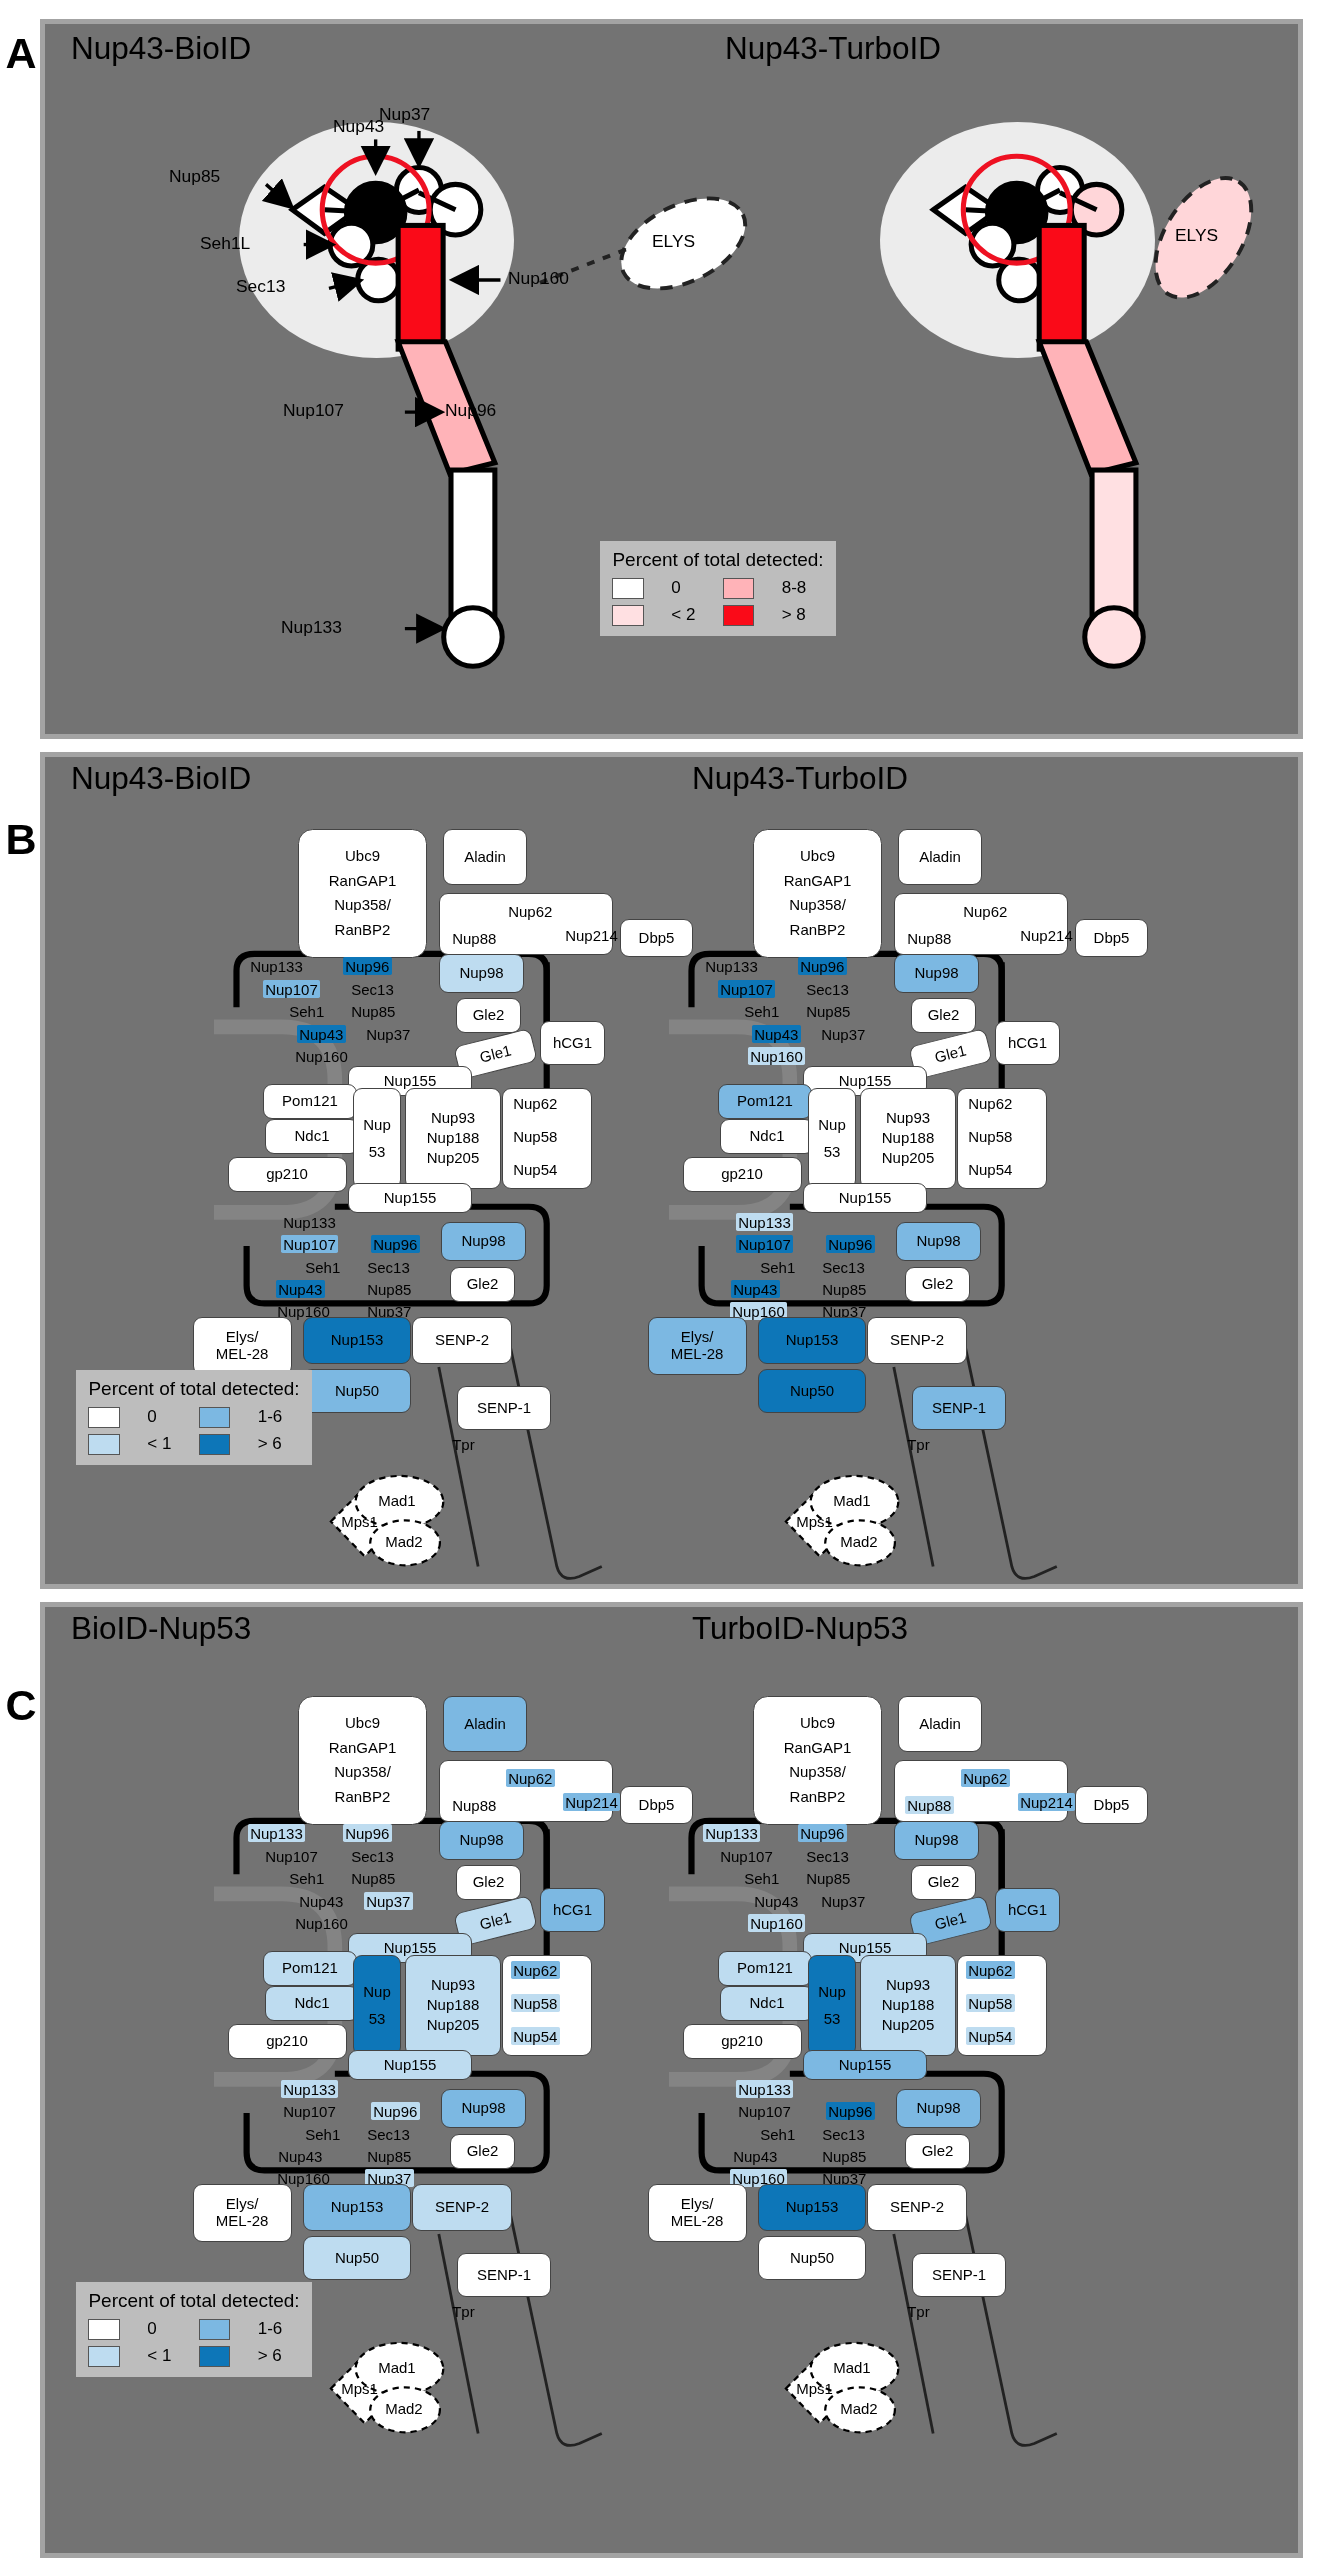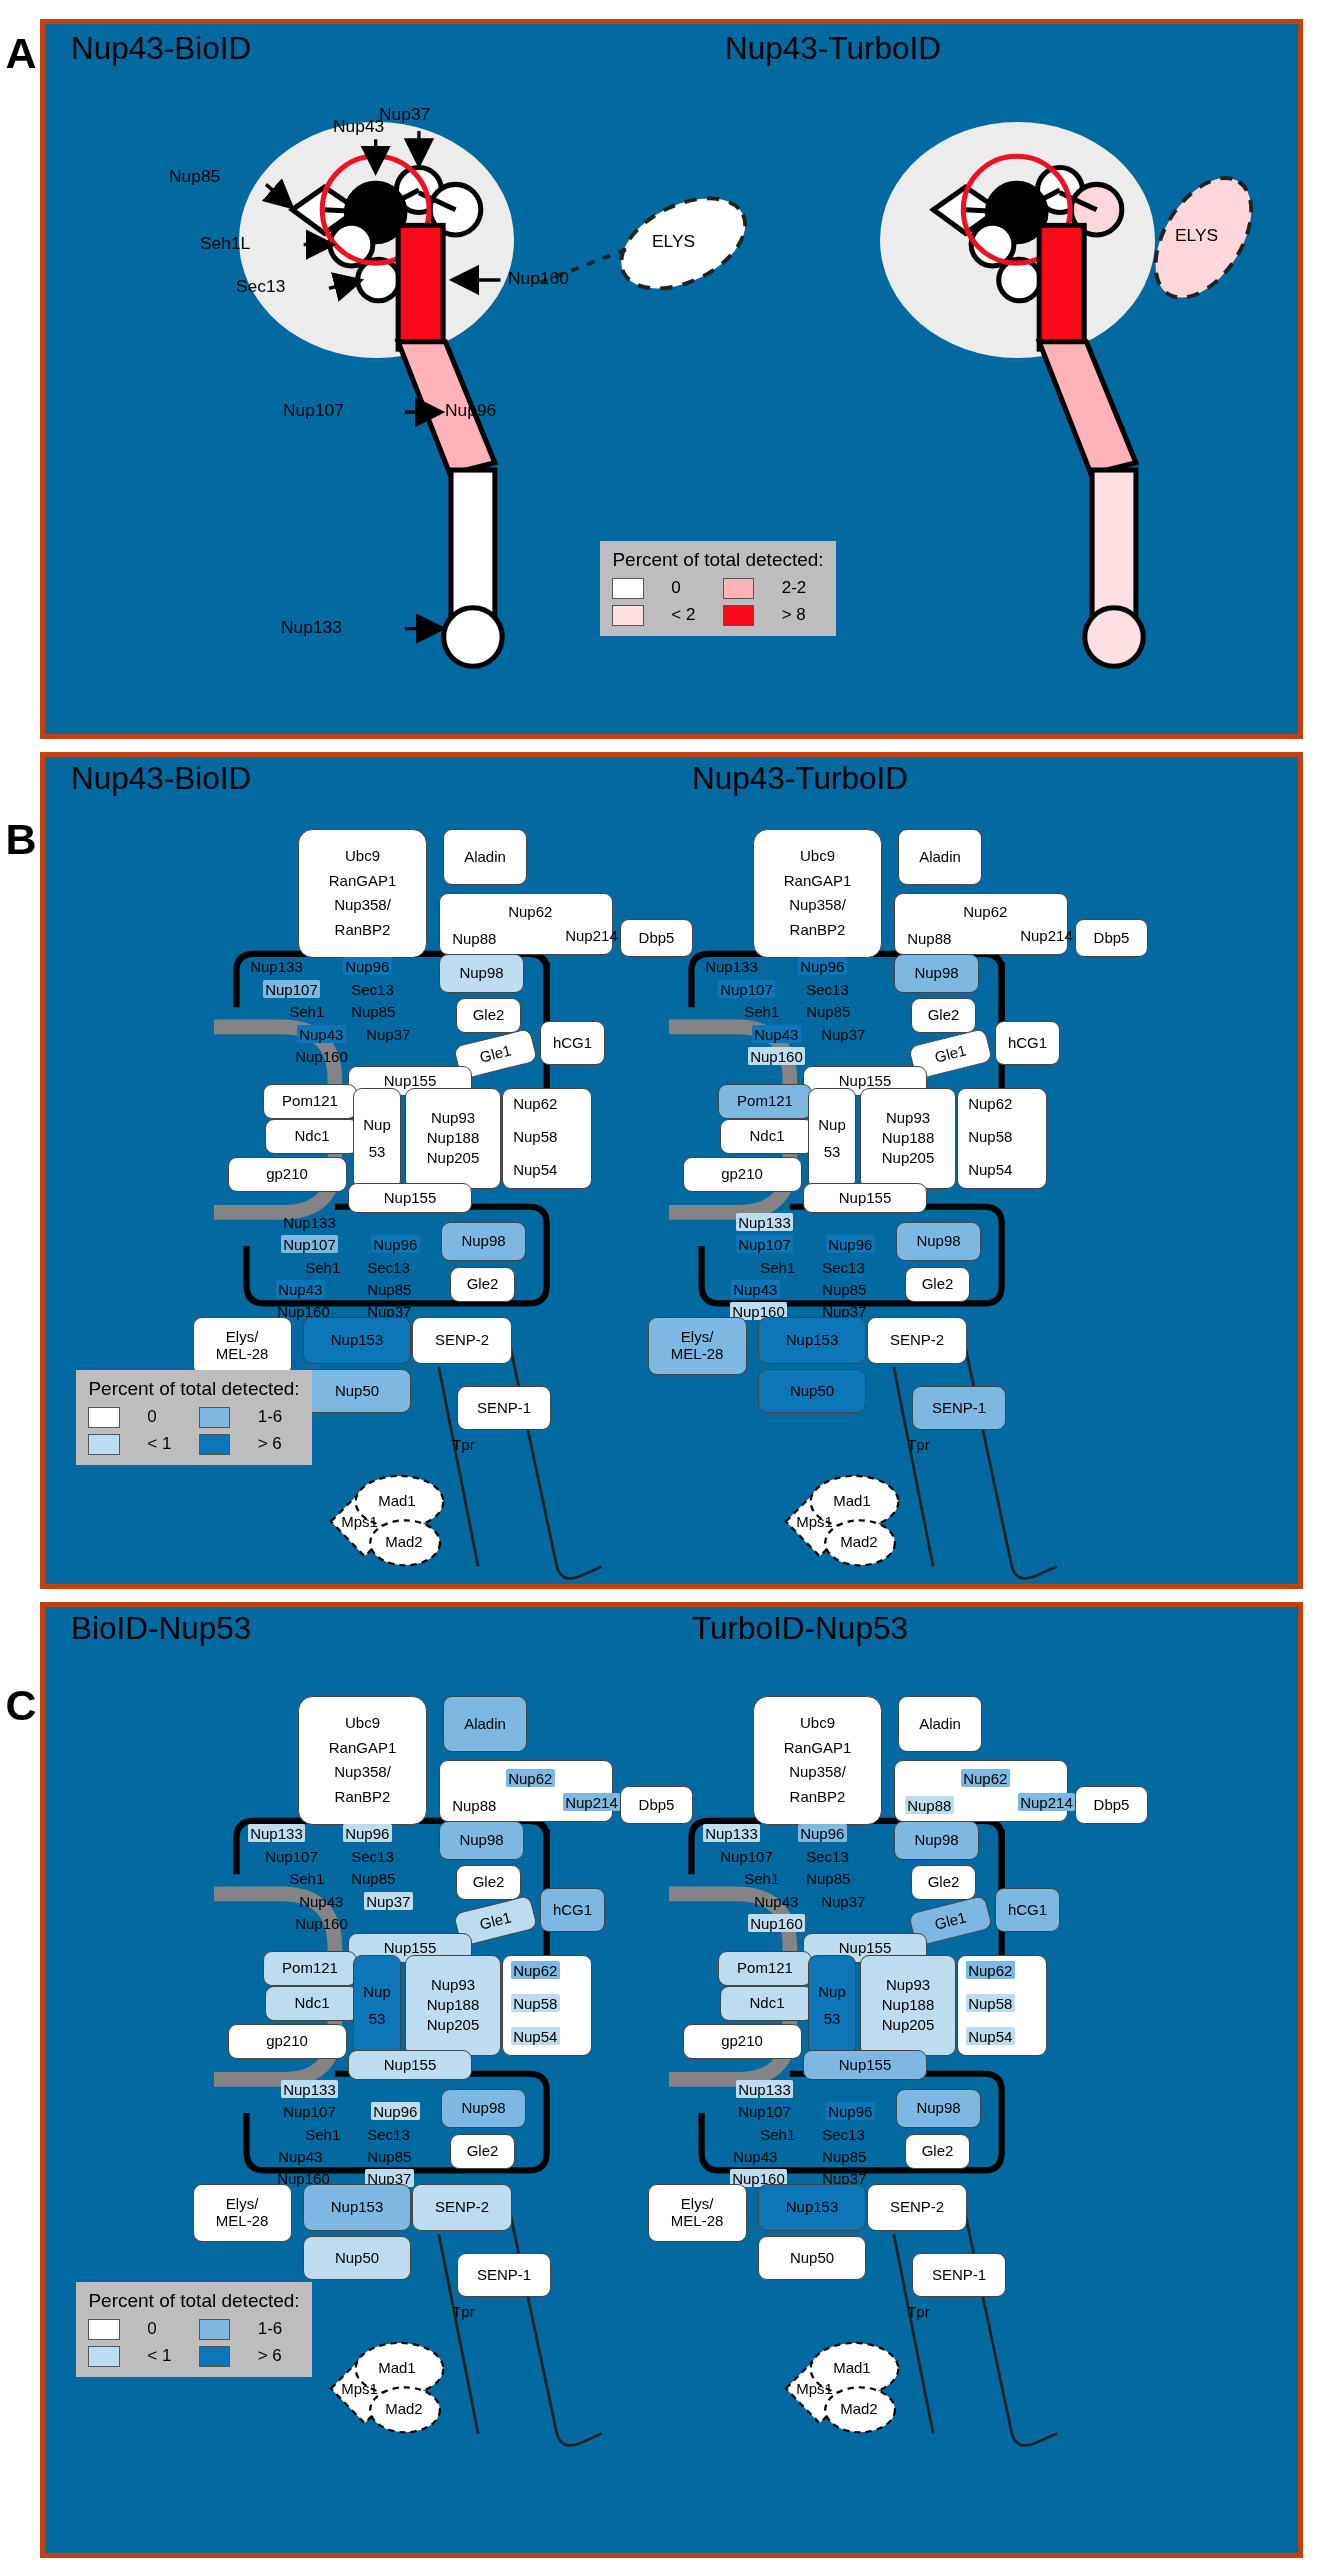--- a/index.html
+++ b/index.html
@@ -1,19 +1,19 @@
 <!DOCTYPE html>
 <html style="font-size:9px"><head>
 <meta charset="utf-8">
 <style>
   * { box-sizing: border-box; }
   html,body { margin:0; padding:0; background:#ffffff; }
   body { width:1327px; height:2576px; font-family:"Liberation Sans", sans-serif; color:#000; position:relative; }
 
-  .panel { position:absolute; border:5px solid #c2410c; background:#0369a1; }
+  .panel { position:absolute; border:5px solid #a3a3a3; background:#737373; }
   .panel-letter { position:absolute; font-size:43px; font-weight:bold; font-family:"Liberation Sans", sans-serif; }
   .panel-title { position:absolute; font-size:31.5px; font-family:"Liberation Sans", sans-serif; white-space:nowrap; }
 
   
   #panelA { left:40px; top:19px; width:1263px; height:720px; }
   #panelB { left:40px; top:752px; width:1263px; height:837px; }
   #panelC { left:40px; top:1602px; width:1263px; height:956px; }
 
   .npc-halo { position:absolute; border-radius:50%; background:#ececec; }
 
@@ -120,21 +120,21 @@
     <ellipse cx="2060" cy="380" rx="118" ry="68" fill="#ffd6d9" stroke="#222" stroke-width="7" stroke-dasharray="22 18" transform="rotate(-58 2060 380)"></ellipse>
   </svg>
   <div class="a-label" style="left:1130px; top:201px;">ELYS</div>
 
   <div class="legendbox" style="left:555px; top:517px;">
     <div class="lg-title">Percent of total detected:</div>
     <div class="lg-grid">
       <div class="sw" style="background:#ffffff"></div>
       <div class="lg-lab">0</div>
       <div class="sw" style="background:#ffb3b8"></div>
-      <div class="lg-lab">2-2</div>
+      <div class="lg-lab">8-8</div>
       <div class="sw" style="background:#ffe0e2"></div>
       <div class="lg-lab">&lt; 2</div>
       <div class="sw" style="background:#fa0a18"></div>
       <div class="lg-lab">&gt; 8</div>
     </div>
   </div>
 </div>
 
 <div class="panel-letter" style="left:5.6px; top:815px;">B</div>
 <div class="panel" id="panelB">

